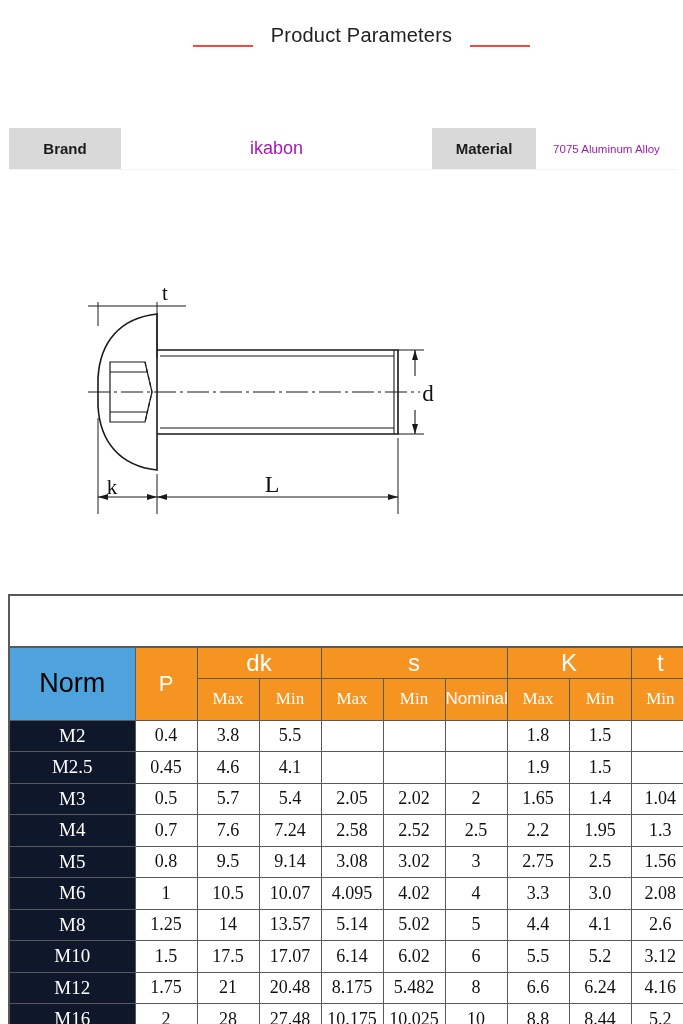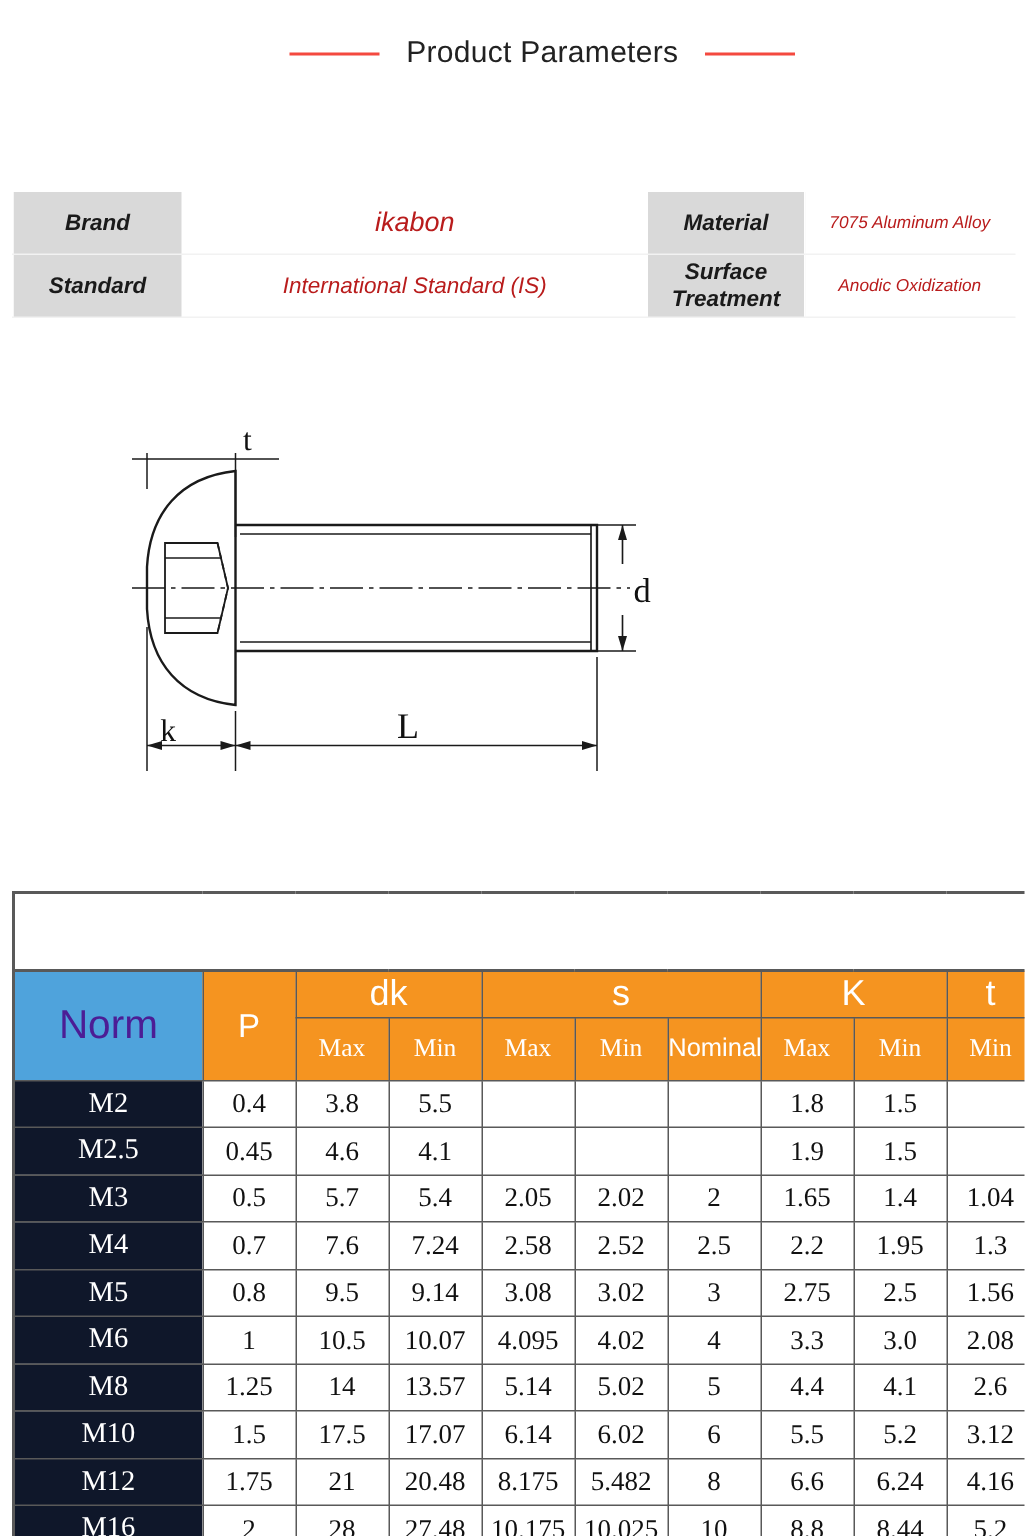--- a/index.html
+++ b/index.html
@@ -8,21 +8,21 @@
     width: 683px; height: 1024px;
     background: #ffffff;
     font-family: "Liberation Sans", sans-serif;
     overflow: hidden;
   }
   .page { position: relative; width: 683px; height: 1024px; background:#fff; }
 
   
   .title-row {
     position: absolute; top: 24px; left: 0; width: 683px;
-    display: flex; align-items: center; justify-content: center; gap: 18px; padding-left: 40px;
+    display: flex; align-items: flex-end; justify-content: center; gap: 18px; padding-left: 40px;
   }
   .title-rule { width: 60px; height: 0; border-top: 2px solid #f4493f; }
   .title-text {
     font-size: 20px; color: #222; font-weight: 400;
     letter-spacing: .2px; white-space: nowrap;
   }
 
   
   .spec {
     position: absolute; left: 8px; top: 127px;
@@ -30,30 +30,29 @@
     border-collapse: collapse;
     table-layout: fixed;
   }
   .spec td {
     border: 1px solid #ffffff;
     border-bottom: 1px solid #f2f2f2;
     height: 42px;
     vertical-align: middle;
     text-align: center;
     padding: 2px 4px;
-    font-style: italic;
   }
   .spec .lbl {
     background: #d9d9d9;
     font-weight: bold;
     font-size: 15px;
     color: #1a1a1a;
     line-height: 1.15;
   }
-  .spec .val { background: #ffffff; font-size: 15px; color: #b91c1c; }
+  .spec .val { background: #ffffff; font-size: 15px; color: #a21caf; }
   .spec .val.sm { font-size: 11.5px; }
   .spec .val.brand { font-size: 18px; }
   .c-lbl1 { width: 113px; }
   .c-val1 { width: 310px; }
   .c-lbl2 { width: 105px; }
   .c-val2 { width: 140px; }
 
   
   .drawing { position: absolute; left: 0px; top: 268px; width: 683px; height: 300px; }
   .drawing svg { display:block; }
@@ -68,21 +67,21 @@
   }
   .dim td, .dim th {
     border: 1px solid #595959;
     text-align: center;
     vertical-align: middle;
     padding: 0;
     font-weight: normal;
   }
   .dim .titlebar { height: 52px; background:#fff; border-bottom:2px solid #595959; }
   .dim .hd-blue {
-    background: #4fa3dc; color: #4c1d95;
+    background: #4fa3dc; color: #000000;
     font-family: "Liberation Sans", sans-serif;
     font-size: 27px; height: 62px;
   }
   .dim .hd-or {
     background: #f59420; color: #ffffff;
     font-family: "Liberation Sans", sans-serif;
     font-size: 24px; height: 31px;
   }
   .dim .hd-or-p {
     background: #f59420; color: #ffffff;
@@ -130,26 +129,20 @@
         <col class="c-val1">
         <col class="c-lbl2">
         <col class="c-val2">
     </colgroup>
     <tbody>
       <tr>
         <td class="lbl">Brand</td>
         <td class="val brand">ikabon</td>
         <td class="lbl">Material</td>
         <td class="val sm">7075 Aluminum Alloy</td>
-      </tr>
-      <tr>
-        <td class="lbl">Standard</td>
-        <td class="val">International Standard (IS)</td>
-        <td class="lbl">Surface Treatment</td>
-        <td class="val sm">Anodic Oxidization</td>
       </tr>
     </tbody>
   </table>
 
   <div class="drawing">
     <svg width="683" height="300" viewBox="0 0 683 300" xmlns="http://www.w3.org/2000/svg">
       <g fill="none" stroke="#1a1a1a" stroke-width="1.6">
 
         <path d="M157,46 C120,50 100,74 98,110 L98,138 C100,174 120,198 157,202 Z"></path>
 

